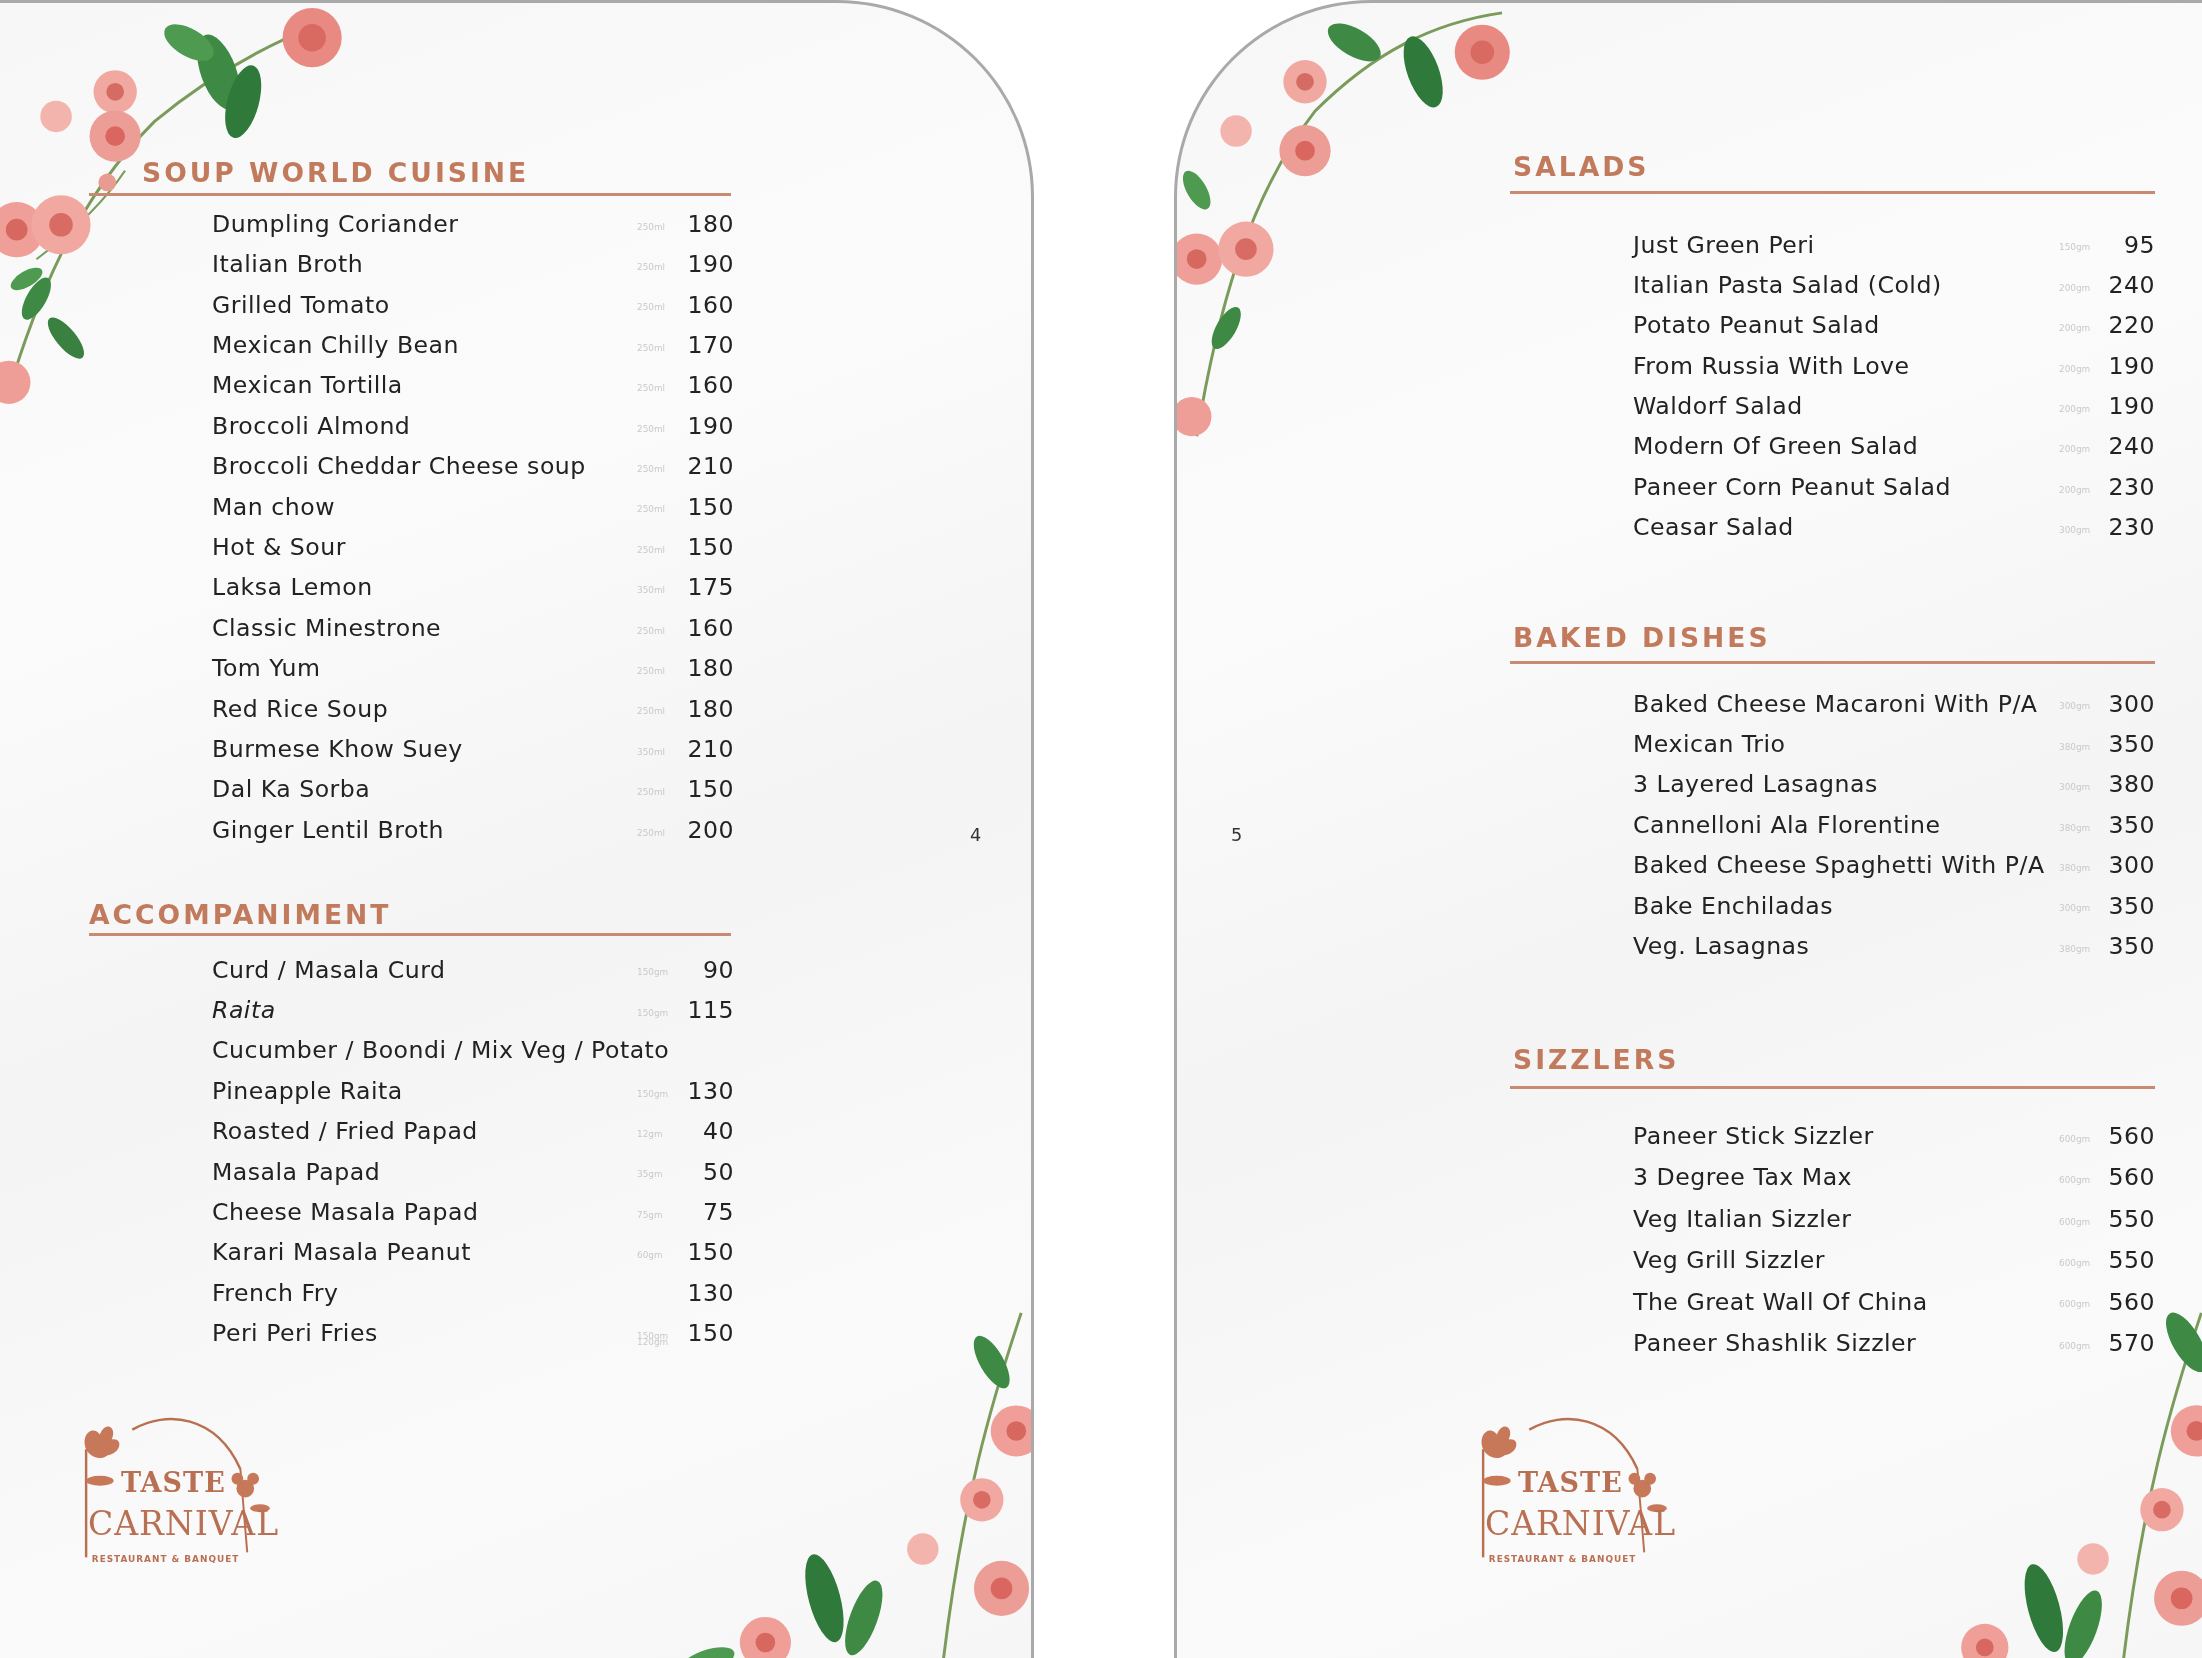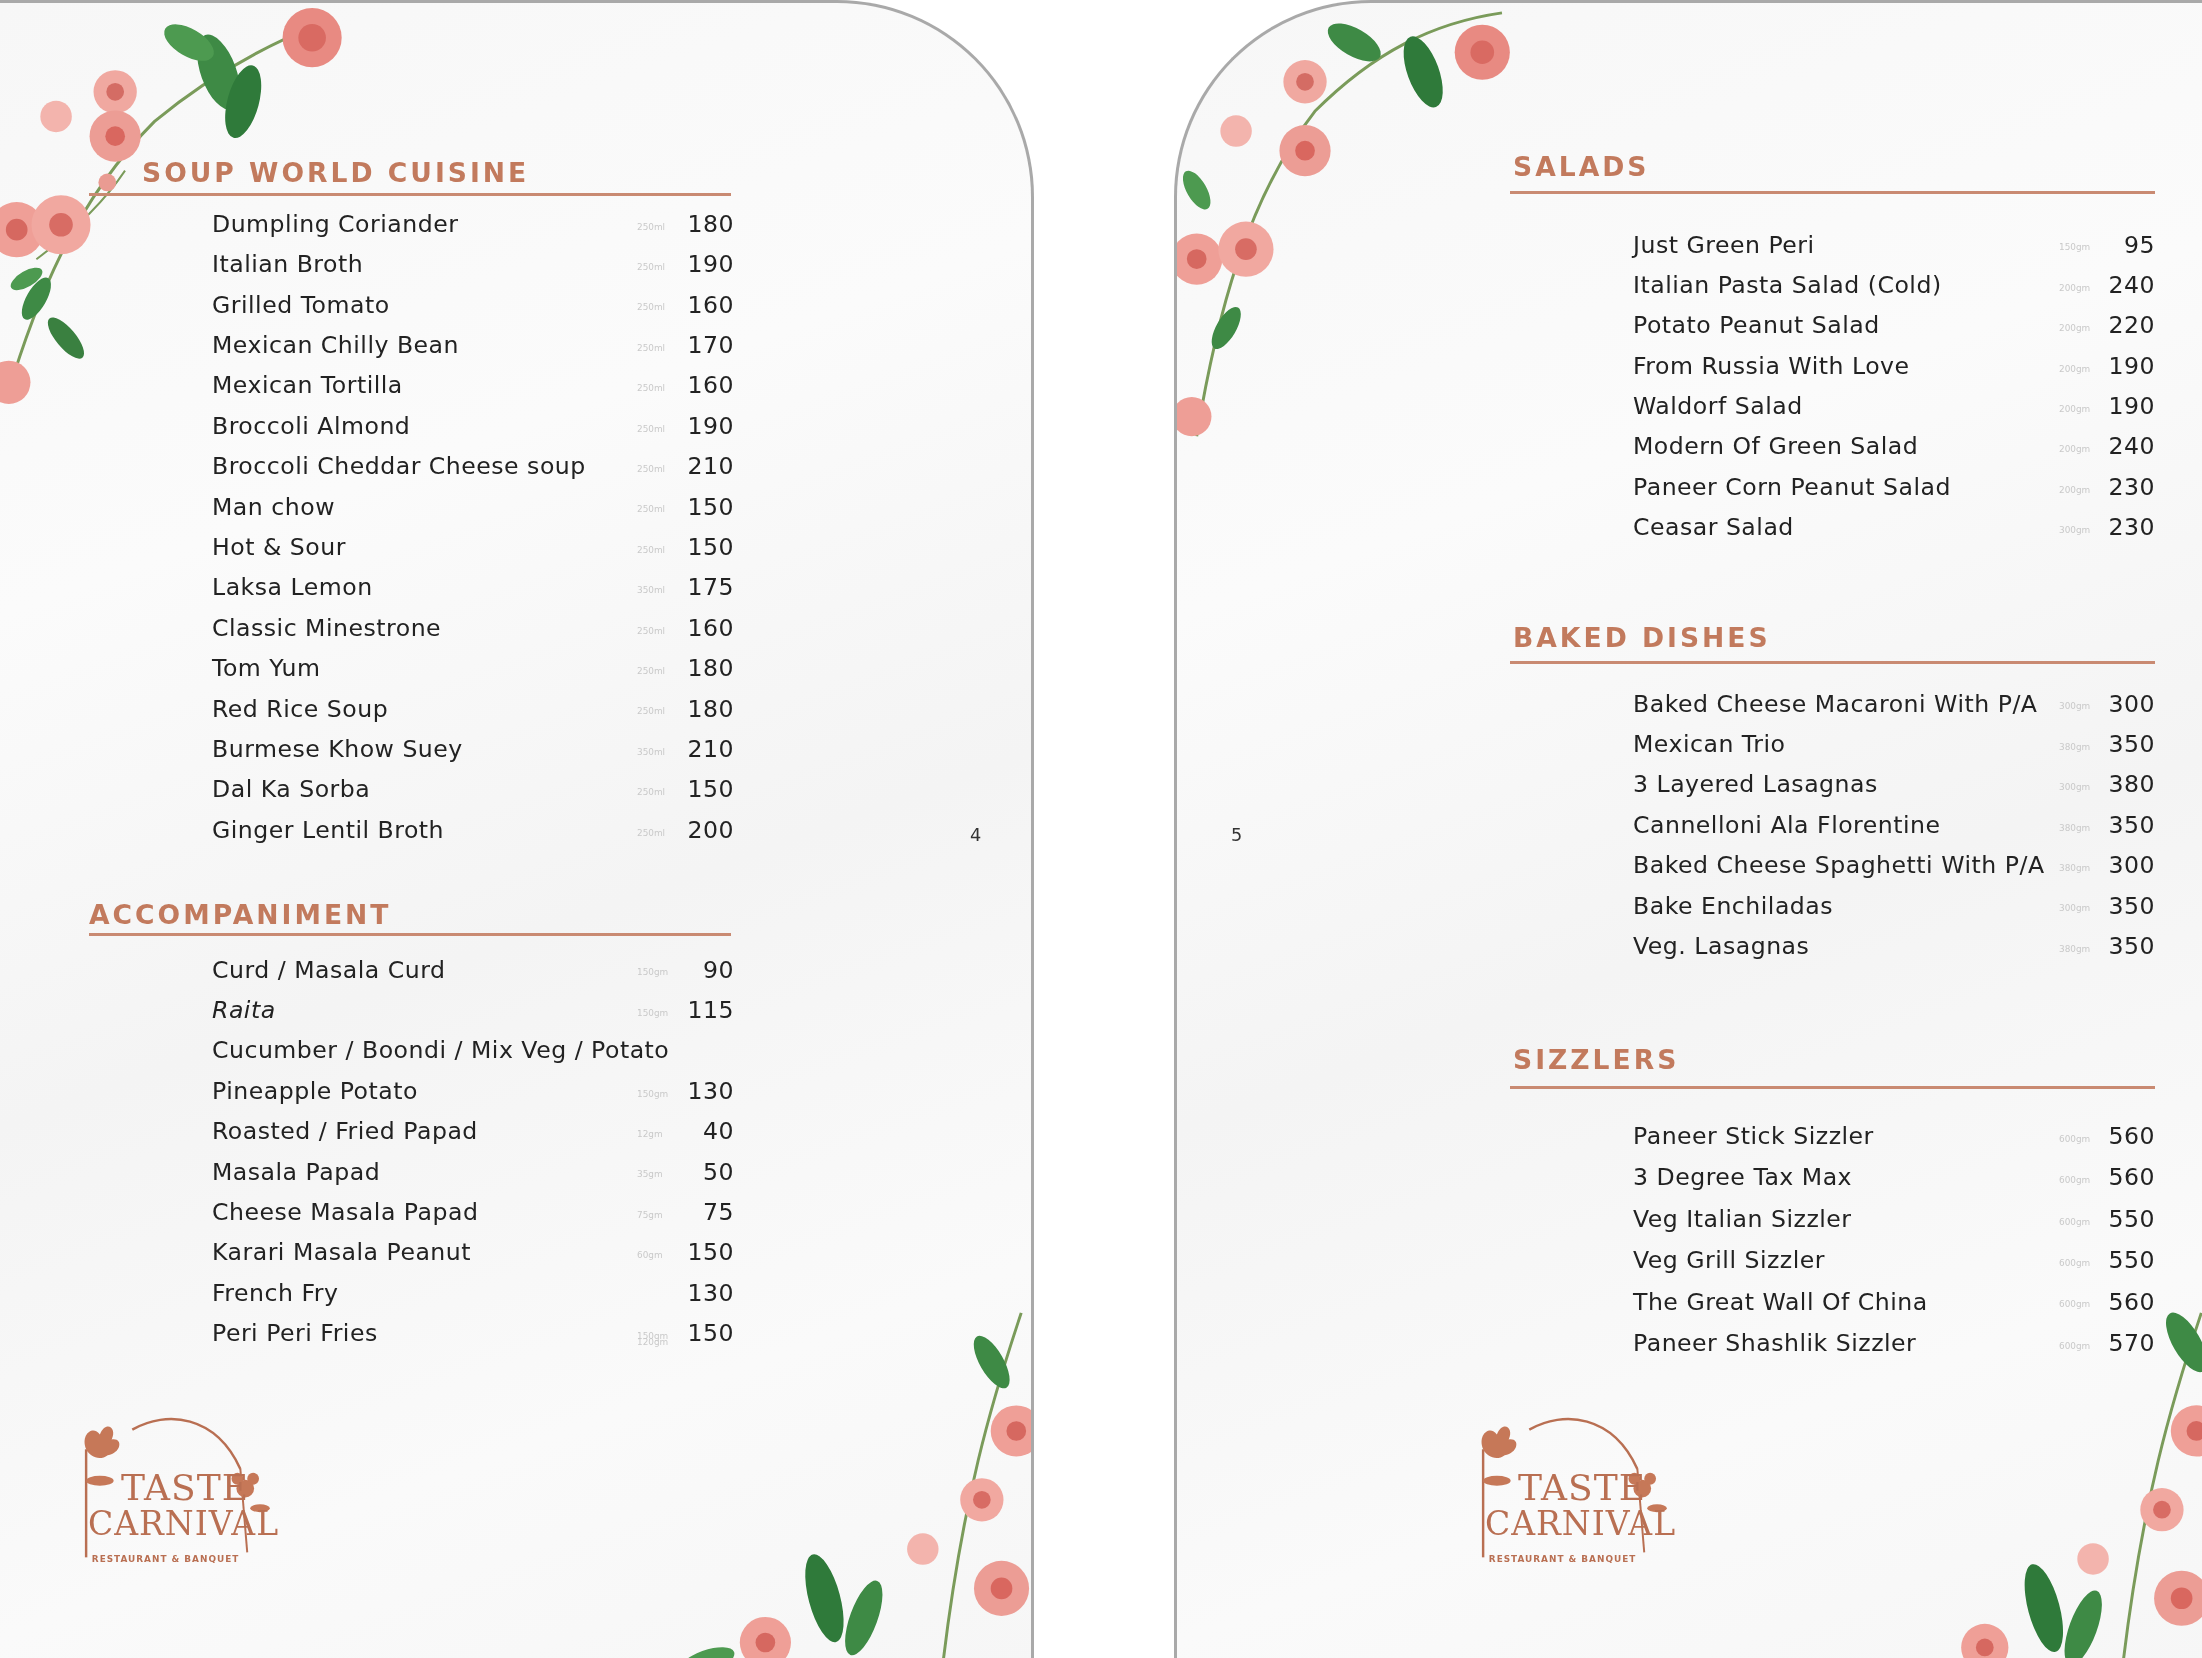--- a/index.html
+++ b/index.html
@@ -8,21 +8,21 @@
   .page-left{left:-3px;width:1037px;border-radius:0 197px 0 0;border-left:none;}
   .page-right{left:1174px;width:1044px;border-radius:197px 0 0 0;border-right:none;}
   .section-title{position:absolute;font-weight:bold;color:#c27a5d;font-size:26.6px;letter-spacing:3px;}
   .rule{position:absolute;height:3px;background:#c98a72;}
   .item{position:absolute;font-size:23.6px;color:#222;letter-spacing:0.5px;white-space:nowrap;}
   .portion{position:absolute;font-size:8.9px;color:#c9c9c9;white-space:nowrap;width:59px;text-align:left;}
   .price{position:absolute;font-size:23.6px;color:#222;text-align:right;width:79px;letter-spacing:0.5px;}
   .page-num{position:absolute;font-size:17.7px;color:#333;}
   .logo{position:absolute;width:197px;height:167px;}
   .logo-text1,.logo-text2{position:absolute;font-family:"DejaVu Serif","Liberation Serif",serif;color:#b96f52;letter-spacing:1px;}
-  .logo-text1{font-size:36px;left:43px;top:57px;}
+  .logo-text1{font-size:27px;left:43px;top:57px;font-weight:bold;}
   .logo-text2{font-size:33px;left:9.9px;top:94px;}
   .logo-sub{position:absolute;font-size:8.9px;color:#b96f52;left:13.8px;top:144px;letter-spacing:1px;font-weight:bold;}
   .floral{position:absolute;}
 </style>
 </head>
 <body>
 
 <div class="page page-left">
 
   <svg class="floral" style="left:0;top:0;" width="453" height="414" viewBox="0 0 460 420">
@@ -163,21 +163,21 @@
     </div>
     <div>
       <span class="item" style="left:215px;top:993px;font-style:italic;">Raita</span>
       <span class="portion" style="left:640px;top:1005px;">150gm</span>
       <span class="price" style="left:658px;top:993px;">115</span>
     </div>
     <div>
       <span class="item" style="left:215px;top:1033px;">Cucumber / Boondi / Mix Veg / Potato</span>
     </div>
     <div>
-      <span class="item" style="left:215px;top:1074px;">Pineapple Potato</span>
+      <span class="item" style="left:215px;top:1074px;">Pineapple Raita</span>
       <span class="portion" style="left:640px;top:1086px;">150gm</span>
       <span class="price" style="left:658px;top:1074px;">130</span>
     </div>
     <div>
       <span class="item" style="left:215px;top:1114px;">Roasted / Fried Papad</span>
       <span class="portion" style="left:640px;top:1126px;">12gm</span>
       <span class="price" style="left:658px;top:1114px;">40</span>
     </div>
     <div>
       <span class="item" style="left:215px;top:1155px;">Masala Papad</span>

